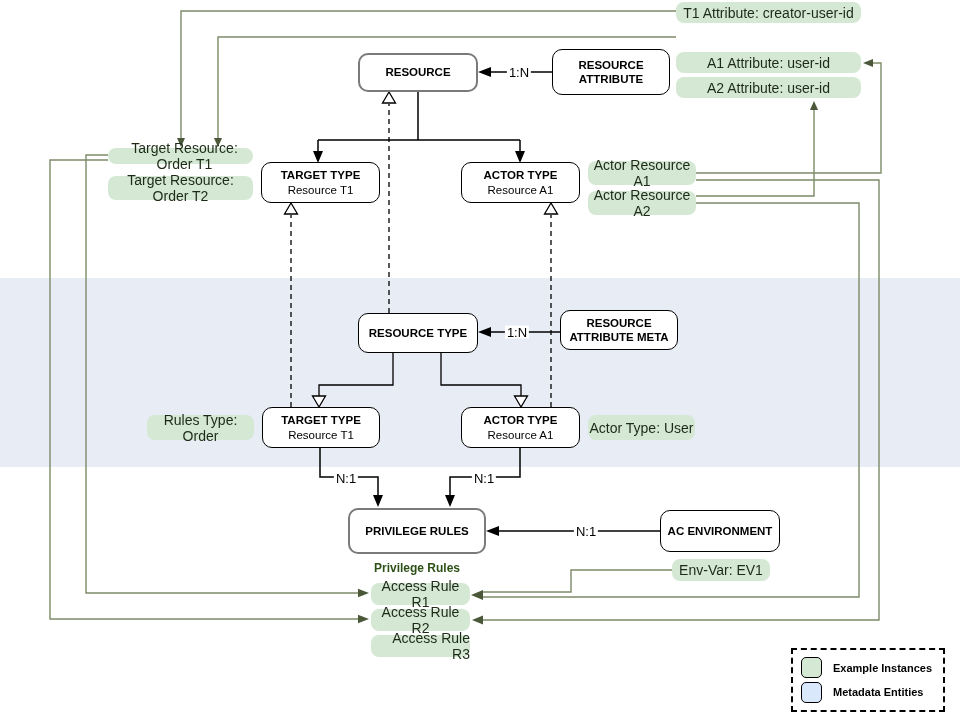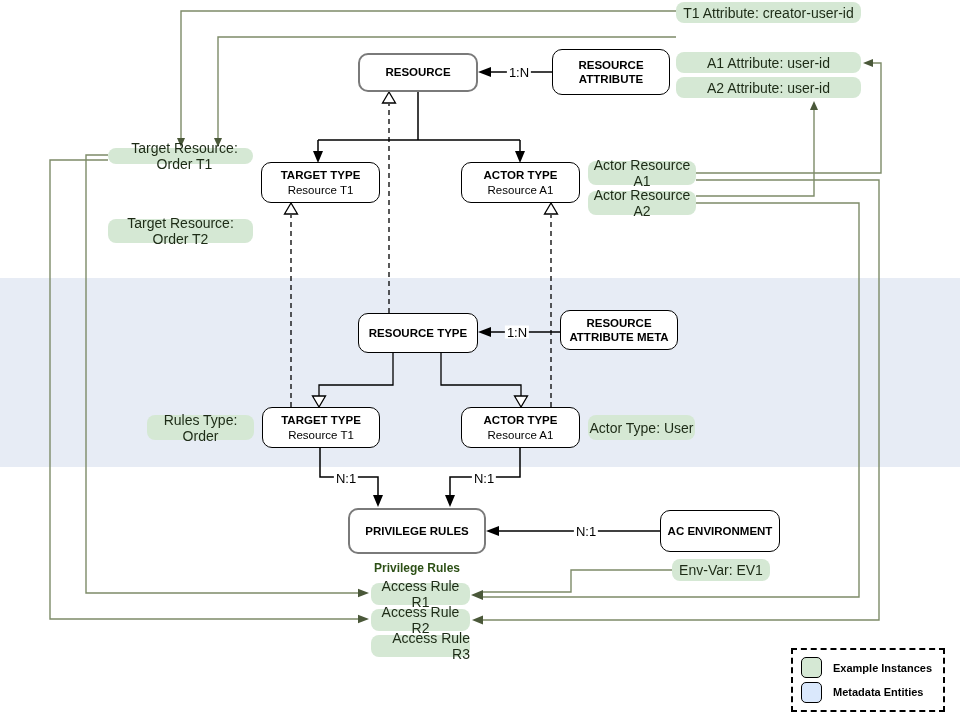--- a/index.html
+++ b/index.html
@@ -132,21 +132,21 @@
   <span class="card" style="left:519px;top:72px;">1:N</span>
   <span class="card" style="left:517px;top:332px;">1:N</span>
   <span class="card" style="left:346px;top:478px;">N:1</span>
   <span class="card" style="left:484px;top:478px;">N:1</span>
   <span class="card" style="left:586px;top:531px;">N:1</span>
 
   <div class="ilabel" style="left:676px;top:2px;width:185px;height:21px;">T1 Attribute: creator-user-id</div>
   <div class="ilabel" style="left:676px;top:52px;width:185px;height:21px;">A1 Attribute: user-id</div>
   <div class="ilabel" style="left:676px;top:77px;width:185px;height:21px;">A2 Attribute: user-id</div>
   <div class="ilabel" style="left:108px;top:148px;width:145px;height:16px;padding-left:8px;">Target Resource: Order T1</div>
-  <div class="ilabel" style="left:108px;top:176px;width:145px;height:24px;margin-top:43px;">Target Resource: Order T2</div>
+  <div class="ilabel" style="left:108px;top:176px;width:145px;height:24px;">Target Resource: Order T2</div>
   <div class="ilabel" style="left:588px;top:161px;width:108px;height:24px;">Actor Resource A1</div>
   <div class="ilabel" style="left:588px;top:191px;width:108px;height:24px;">Actor Resource A2</div>
   <div class="ilabel" style="left:147px;top:415px;width:107px;height:25px;">Rules Type: Order</div>
   <div class="ilabel" style="left:588px;top:415px;width:107px;height:25px;">Actor Type: User</div>
   <div class="ilabel" style="left:672px;top:559px;width:98px;height:22px;">Env-Var: EV1</div>
   <div class="ilabel" style="left:371px;top:583px;width:99px;height:22px;">Access Rule R1</div>
   <div class="ilabel" style="left:371px;top:609px;width:99px;height:22px;">Access Rule R2</div>
   <div class="ilabel" style="left:371px;top:635px;width:99px;height:22px;text-align:right;">Access Rule R3</div>
 
   <div class="ghead">Privilege Rules</div>

